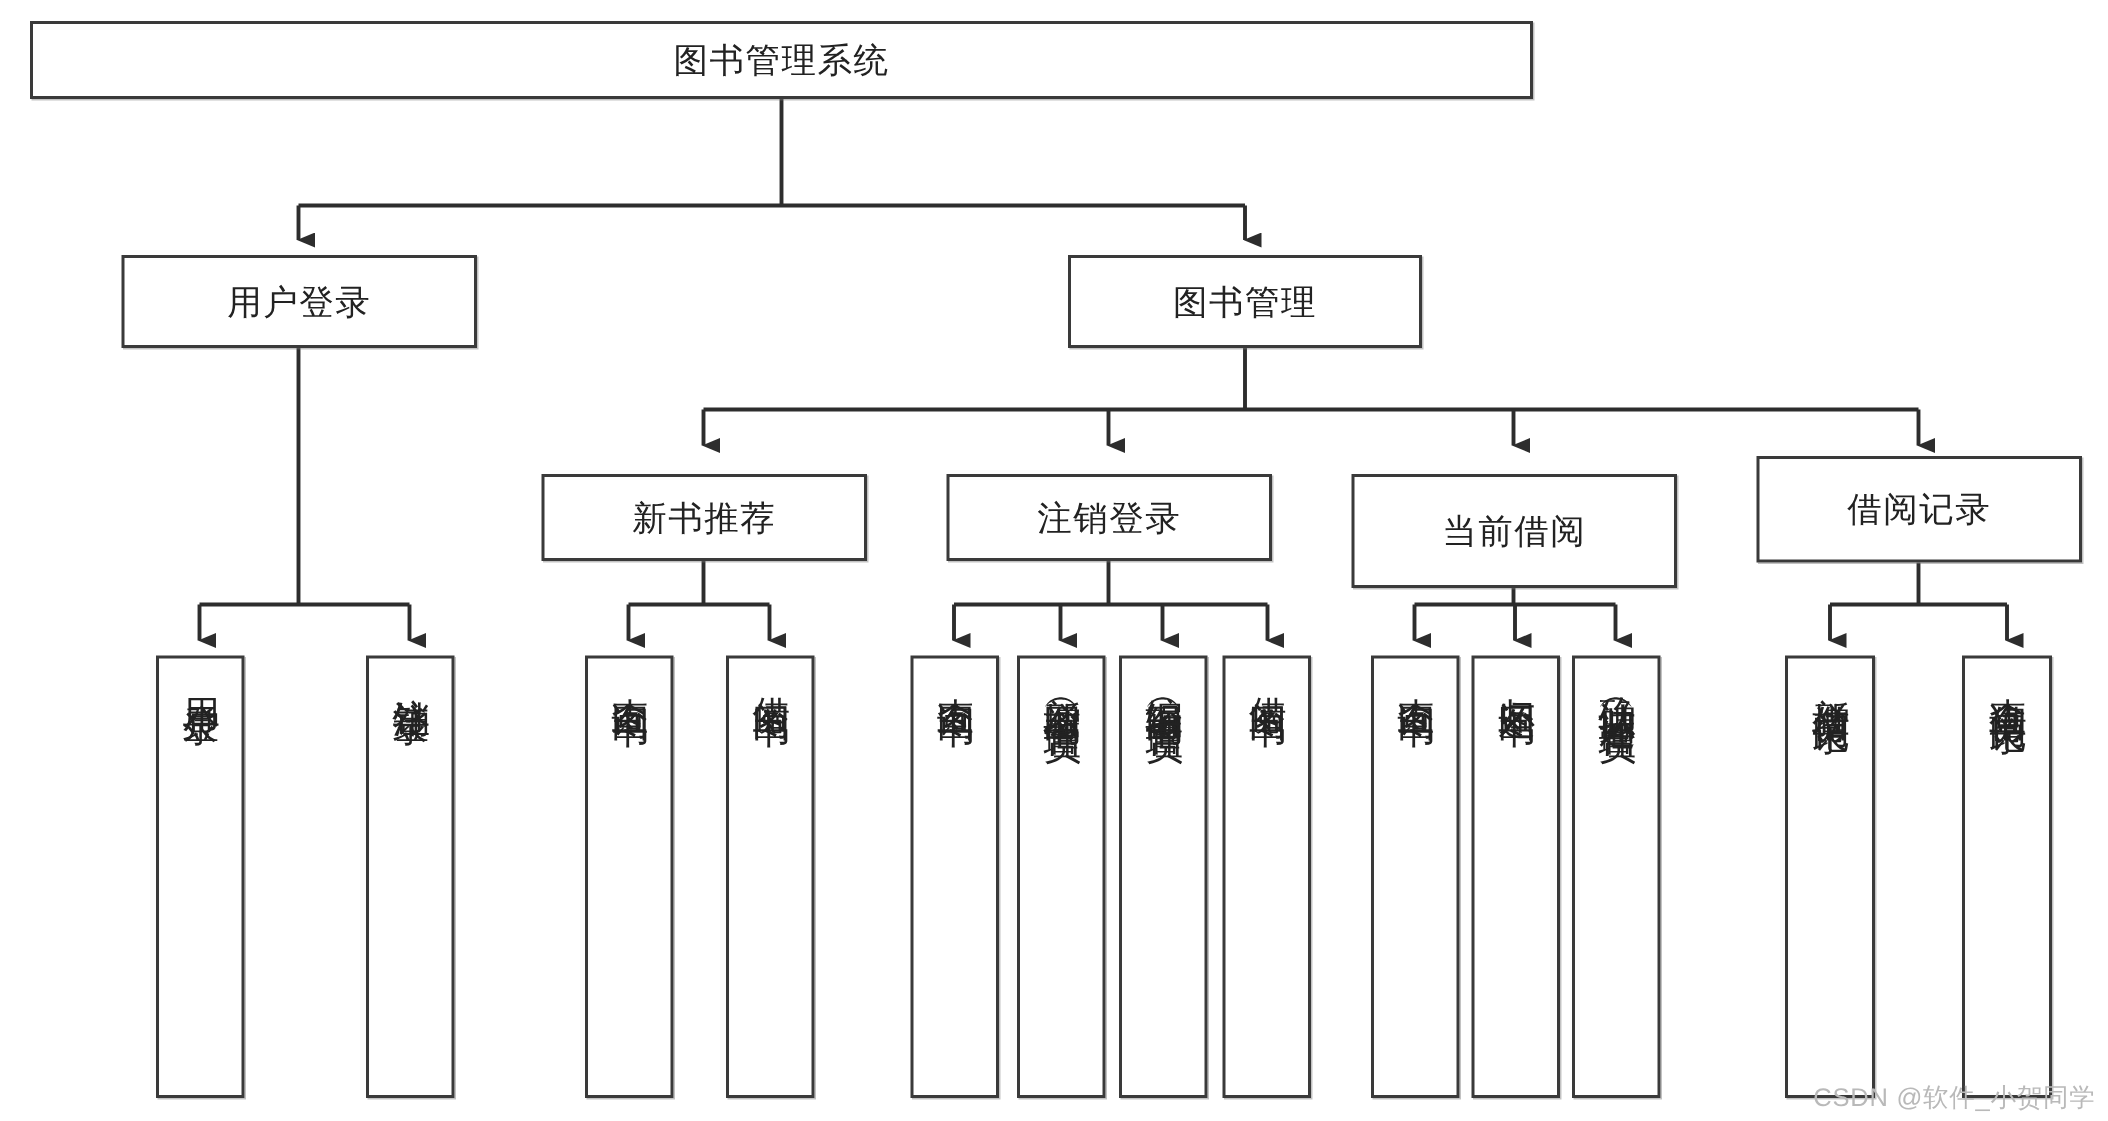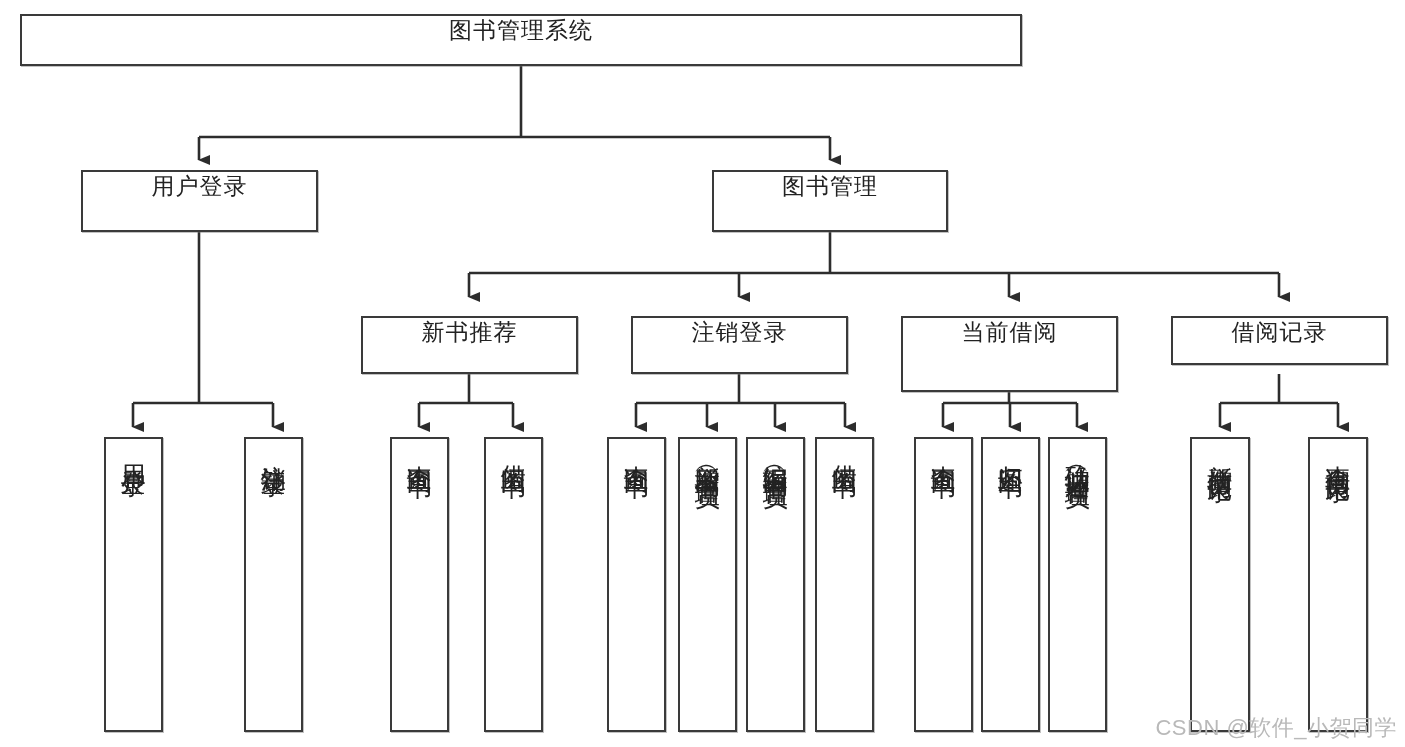--- a/index.html
+++ b/index.html
@@ -25,20 +25,21 @@
     width: 1405px;
     height: 747px;
     pointer-events: none;
   }
   .node {
     position: absolute;
     box-sizing: border-box;
     border: 2.5px solid #3a3a3a;
     background: #ffffff;
     display: flex;
+    align-items: center;
     justify-content: center;
     color: #222222;
     box-shadow: 1px 1px 0 rgba(120,120,120,0.45);
   }
   .node .label {
     display: block;
     text-align: center;
     line-height: 1.22;
     letter-spacing: 1px;
   }
@@ -55,21 +56,21 @@
     text-orientation: upright;
     font-size: 25px;
     letter-spacing: 3px;
     line-height: 1.05;
     white-space: nowrap;
   }
   #watermark {
     position: absolute;
     right: 8px;
     bottom: 4px;
-    font-size: 22px;
+    font-size: 17px;
     color: #b9b9b9;
     letter-spacing: 0.5px;
     user-select: none;
     white-space: nowrap;
   }
 </style>
 </head>
 <body>
 
 <div id="canvas">
@@ -137,21 +138,21 @@
 
   <div class="node horiz" style="left: 361px; top: 316px; width: 217px; height: 58px;">
     <span class="label">新书推荐</span>
   </div>
   <div class="node horiz" style="left: 631px; top: 316px; width: 217px; height: 58px;">
     <span class="label">注销登录</span>
   </div>
   <div class="node horiz" style="left: 901px; top: 316px; width: 217px; height: 76px;">
     <span class="label">当前借阅</span>
   </div>
-  <div class="node horiz" style="left: 1171px; top: 316px; width: 217px; height: 49px;">
+  <div class="node horiz" style="left: 1171px; top: 304px; width: 217px; height: 71px;">
     <span class="label">借阅记录</span>
   </div>
 
   <div class="node vert" style="left: 104px; top: 437px; width: 59px; height: 295px;">
     <span class="label">用户登录</span>
   </div>
   <div class="node vert" style="left: 244px; top: 437px; width: 59px; height: 295px;">
     <span class="label">注销登录</span>
   </div>
   <div class="node vert" style="left: 390px; top: 437px; width: 59px; height: 295px;">

